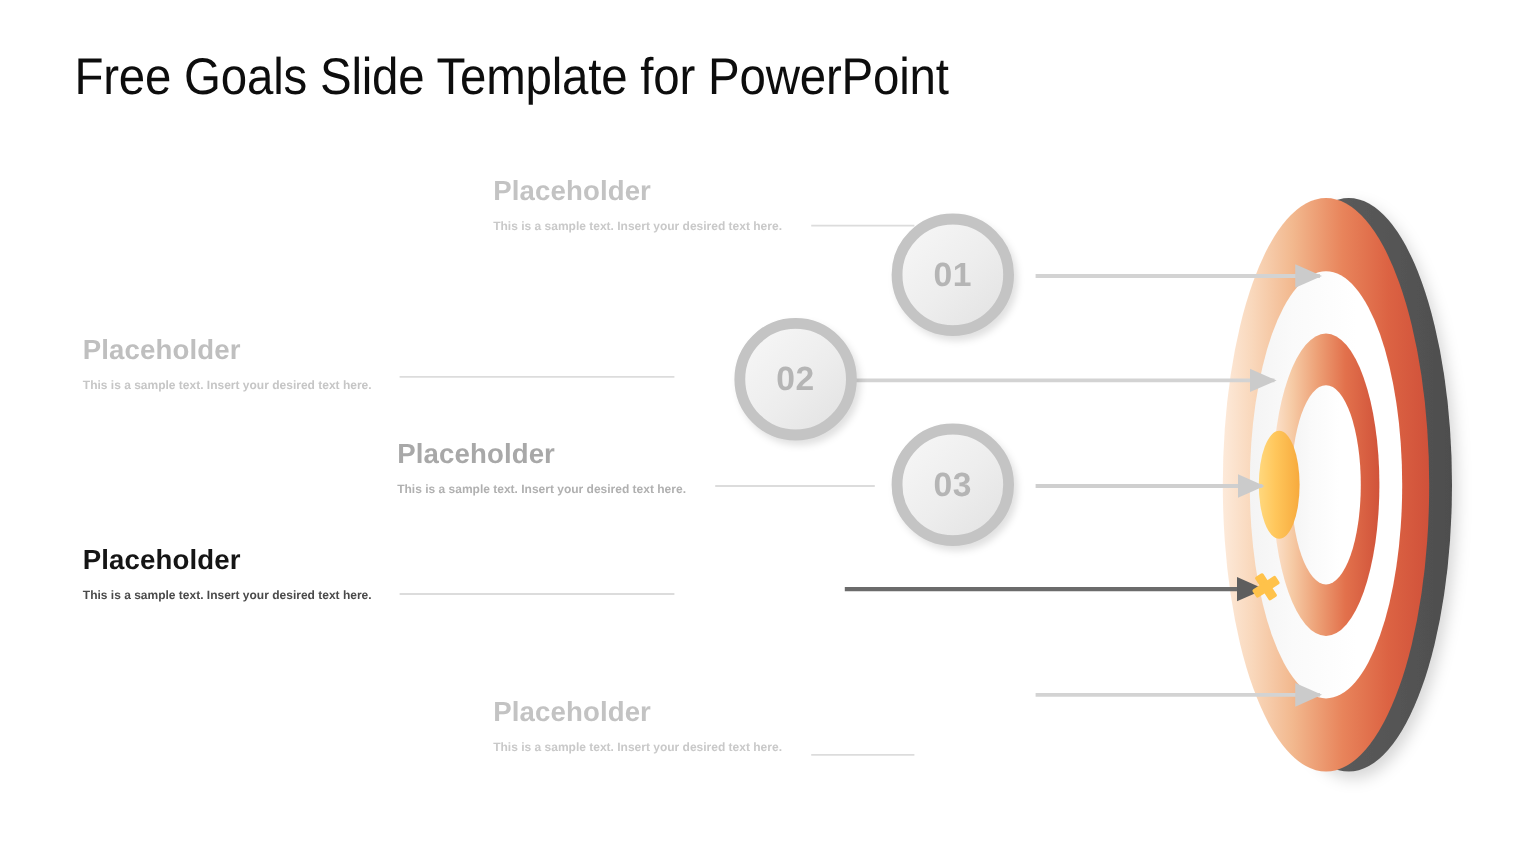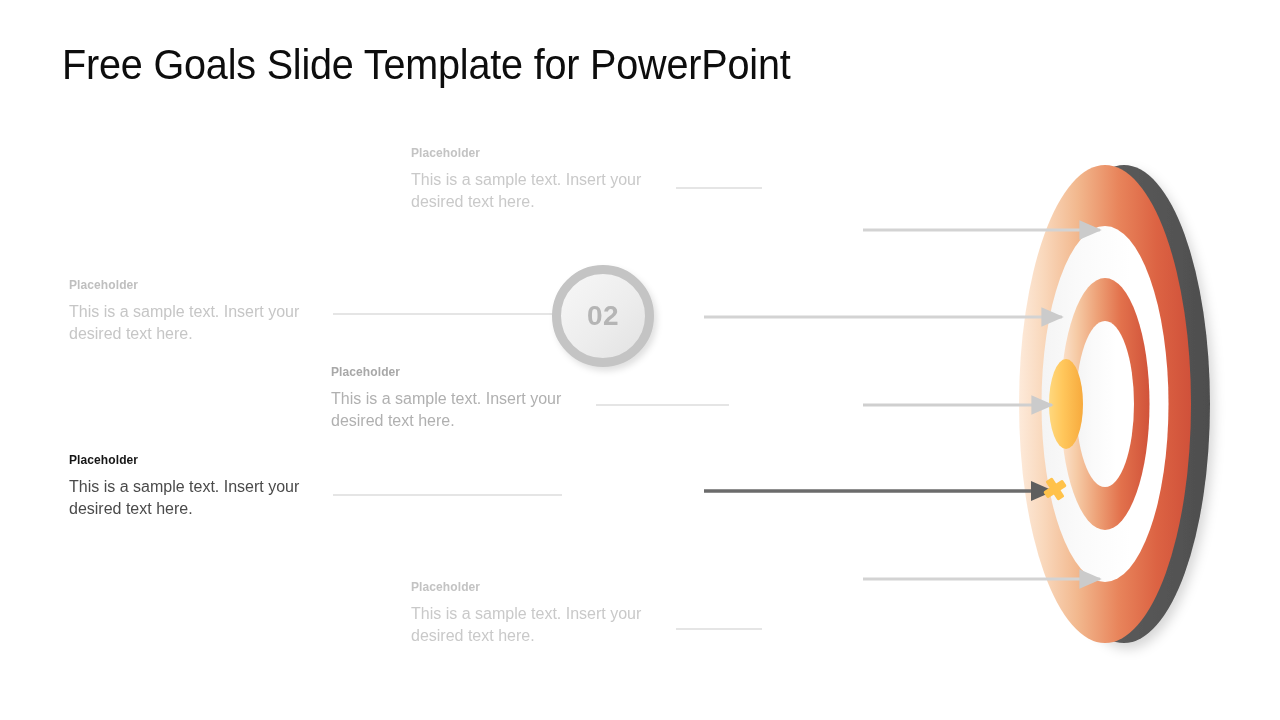--- a/index.html
+++ b/index.html
@@ -48,29 +48,29 @@
     height: 720px;
     pointer-events: none;
   }
 
   
   .text-block {
     position: absolute;
     width: 250px;
   }
   .tb-heading {
-    font-size: 12px;
+    font-size: 23px;
     font-weight: 700;
     line-height: 1.2;
     margin: 0 0 9px 0;
     letter-spacing: 0.1px;
   }
   .tb-body {
-    font-size: 16px;
-    font-weight: 400;
+    font-size: 10px;
+    font-weight: 700;
     line-height: 1.33;
     margin: 0;
   }
 
   .tone-faint .tb-heading { color: #c3c3c3; }
   .tone-faint .tb-body    { color: #c9c9c9; }
 
   .tone-light .tb-heading { color: #bfbfbf; }
   .tone-light .tb-body    { color: #c6c6c6; }
 
@@ -120,21 +120,21 @@
     padding: 0;
     background:
       linear-gradient(135deg, #f8f8f8 0%, #ececec 60%, #e4e4e4 100%) padding-box,
       linear-gradient(100deg, #d5462c 0%, #dd5a38 22%, #e7825a 48%, #f0aa7e 70%, #f6cb9c 88%, #f8d6ae 100%) border-box;
     border: 9px solid transparent;
     filter: drop-shadow(3px 4px 4px rgba(0,0,0,0.18));
   }
   .step-active .num { color: #000000; }
 
   #circle-01 { left: 743px; top: 178px; }
-  #circle-02 { left: 552px; top: 265px; }
+  #circle-02 { left: 612px; top: 265px; }
   #circle-03 { left: 743px; top: 353px; }
   #circle-04 { left: 584px; top: 440px; }
   #circle-05 { left: 743px; top: 528px; }
 </style>
 </head>
 <body>
 
 <div id="slide">
 
   <div id="slide-title">Free Goals Slide Template for PowerPoint</div>
@@ -245,21 +245,27 @@
   <div class="text-block tone-dark" id="text-04">
     <p class="tb-heading">Placeholder</p>
     <p class="tb-body">This is a sample text. Insert your desired text here.</p>
   </div>
 
   <div class="text-block tone-faint" id="text-05">
     <p class="tb-heading">Placeholder</p>
     <p class="tb-body">This is a sample text. Insert your desired text here.</p>
   </div>
 
+  <div class="step-circle step-plain" id="circle-01">
+    <span class="num">01</span>
+  </div>
 
   <div class="step-circle step-plain" id="circle-02">
     <span class="num">02</span>
   </div>
 
+  <div class="step-circle step-plain" id="circle-03">
+    <span class="num">03</span>
+  </div>
 
 
 
 </div>
 
 </body></html>

